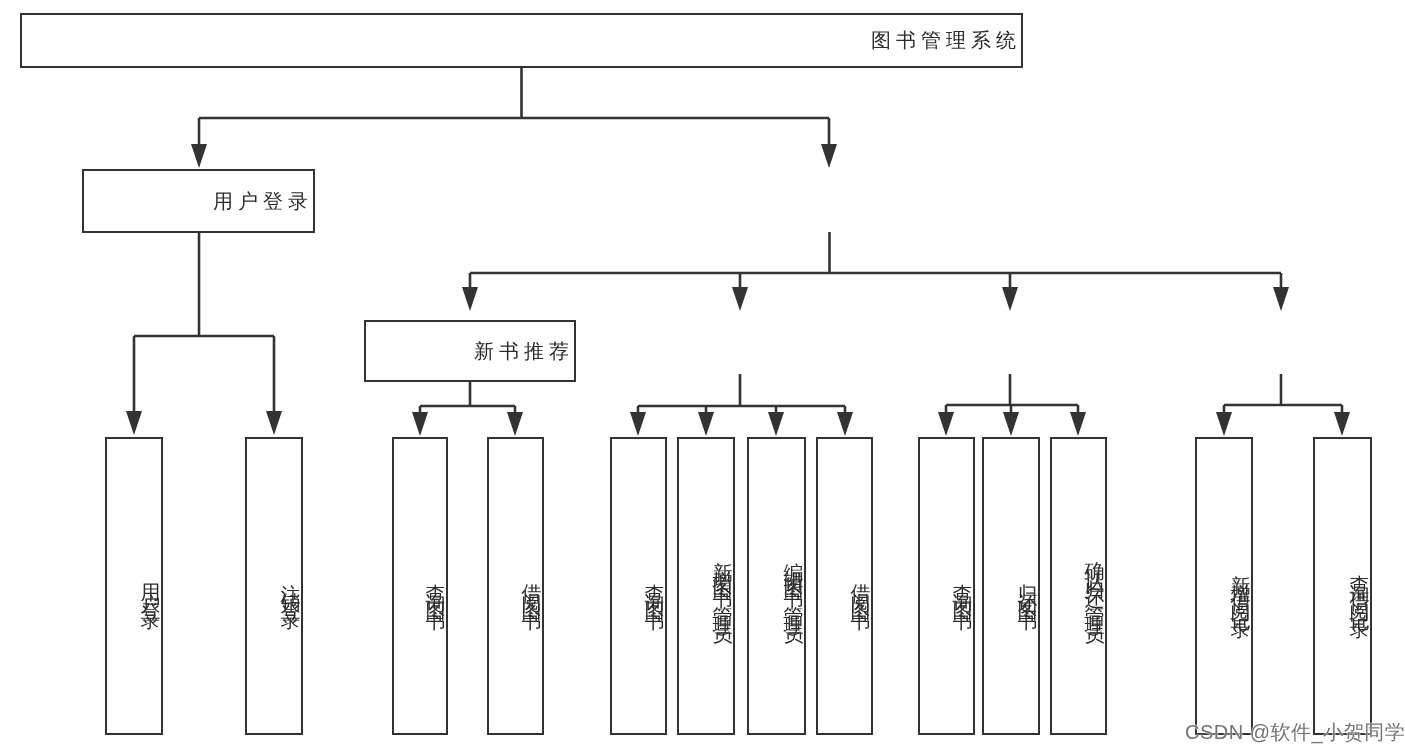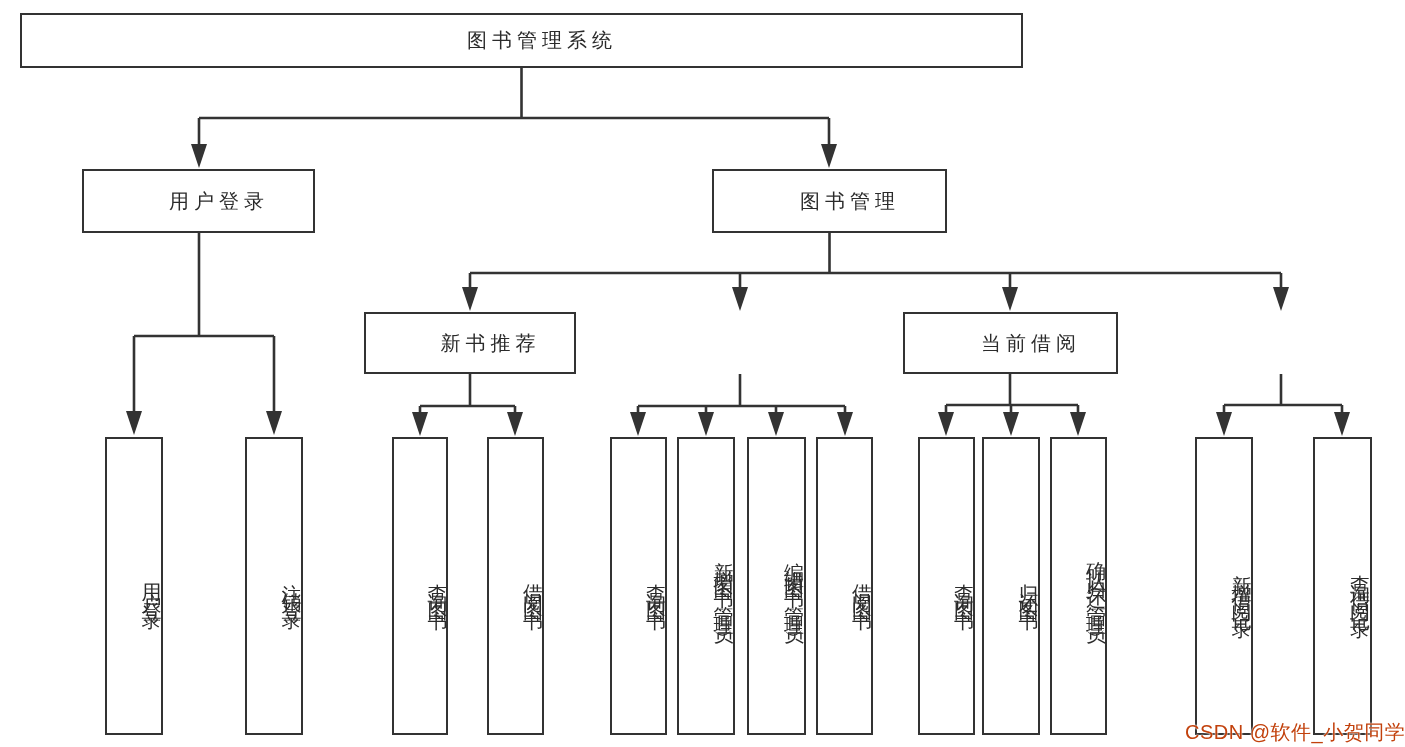--- a/index.html
+++ b/index.html
@@ -3,35 +3,35 @@
 <meta charset="utf-8">
 <style>
   html,body{margin:0;padding:0;background:#ffffff;}
   .canvas{
     position:relative;width:1405px;height:747px;background:#ffffff;
     font-family:"Liberation Sans","DejaVu Sans",sans-serif;overflow:hidden;
   }
   svg.connectors{position:absolute;left:0;top:0;z-index:1;}
   .box{
     position:absolute;z-index:2;box-sizing:border-box;background:#ffffff;
-    border:2.5px solid #333333;display:flex;align-items:center;justify-content:center;
+    border:2.5px solid #333333;display:flex;align-items:center;justify-content:flex-end;
     color:#2b2b2b;
     padding-left:36px;
   }
   .h-label{font-size:20px;letter-spacing:5px;text-indent:5px;white-space:nowrap;}
   .v-label{
     writing-mode:vertical-lr;text-orientation:mixed;
     font-size:20px;letter-spacing:9px;line-height:1;white-space:nowrap;
   }
   .leaf{top:437px;height:298px;}
   .lvl2{top:169px;height:64px;}
-  .lvl3{top:312px;height:62px;}
+  .lvl3{top:320px;height:62px;}
   .watermark{
     position:absolute;z-index:5;left:1185px;top:719px;
-    font-size:20px;letter-spacing:0.5px;color:#c2410c;white-space:nowrap;
+    font-size:20px;letter-spacing:0.5px;color:#737373;white-space:nowrap;
     text-shadow:0 0 2px rgba(255,255,255,.95),0 0 2px rgba(255,255,255,.95);
   }
 </style>
 </head>
 <body>
 
 <div class="canvas">
 
   <svg class="connectors" width="1405" height="747" viewBox="0 0 1405 747">
 
@@ -71,29 +71,23 @@
     </g>
   </svg>
 
   <div class="box" style="left:20px;top:13px;width:1003px;height:55px">
     <span class="h-label">图书管理系统</span>
   </div>
 
   <div class="box lvl2" style="left:82px;width:233px">
     <span class="h-label">用户登录</span>
   </div>
-  <div class="box lvl2" style="left:712px;width:235px">
-    <span class="h-label">图书管理</span>
-  </div>
 
   <div class="box lvl3" style="left:364px;width:212px">
     <span class="h-label">新书推荐</span>
-  </div>
-  <div class="box lvl3" style="left:903px;width:215px">
-    <span class="h-label">当前借阅</span>
   </div>
 
   <div class="box leaf" style="left:105px;width:58px">
     <span class="v-label">用户登录</span>
   </div>
   <div class="box leaf" style="left:245px;width:58px">
     <span class="v-label">注销登录</span>
   </div>
 
   <div class="box leaf" style="left:392px;width:56px">

